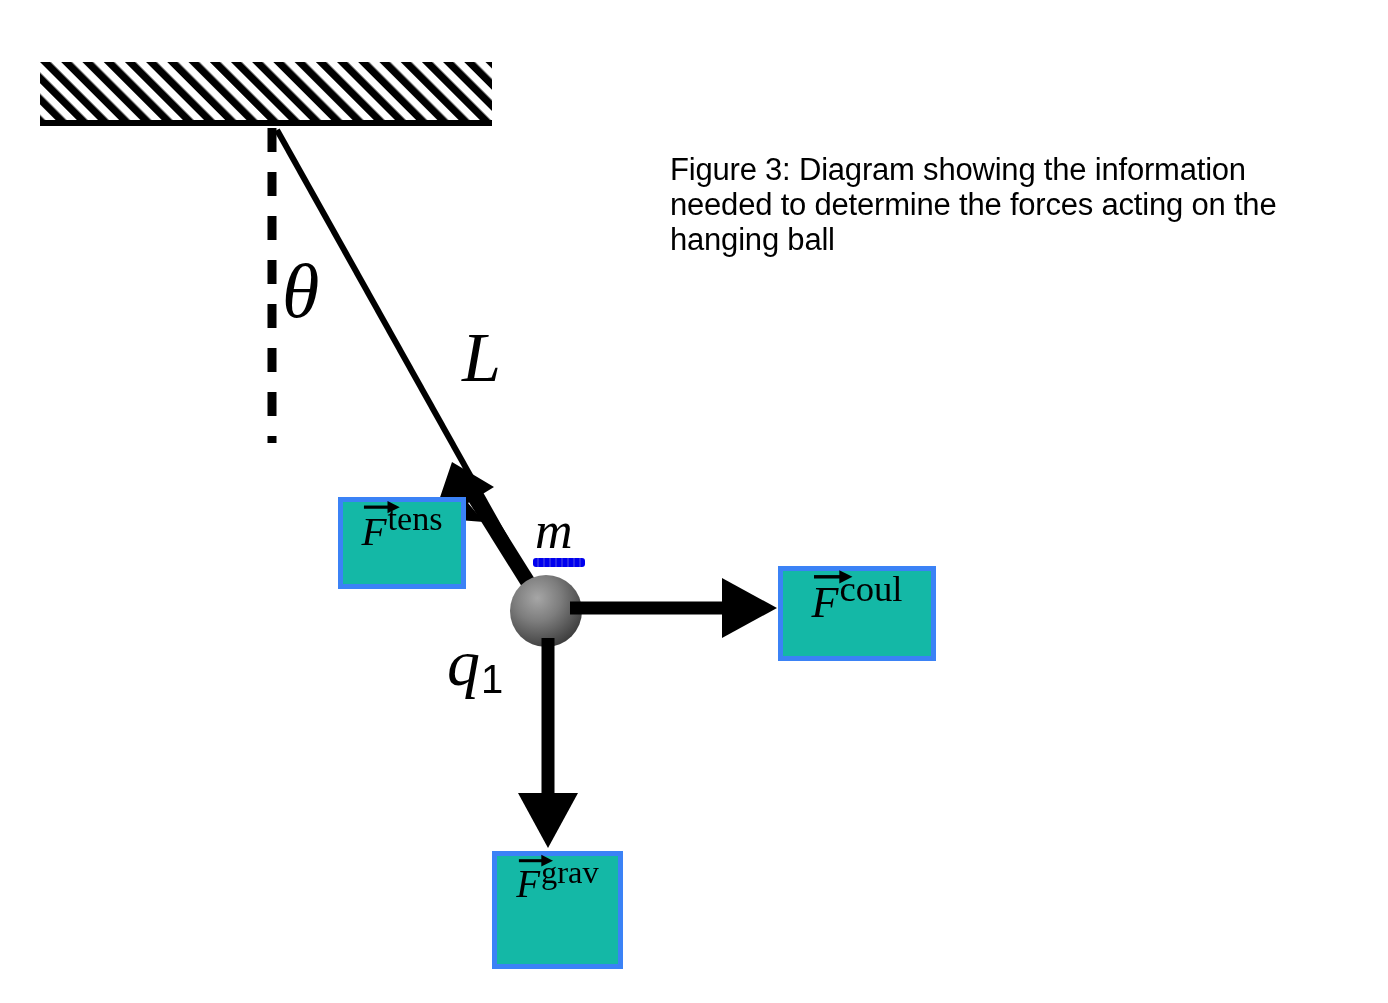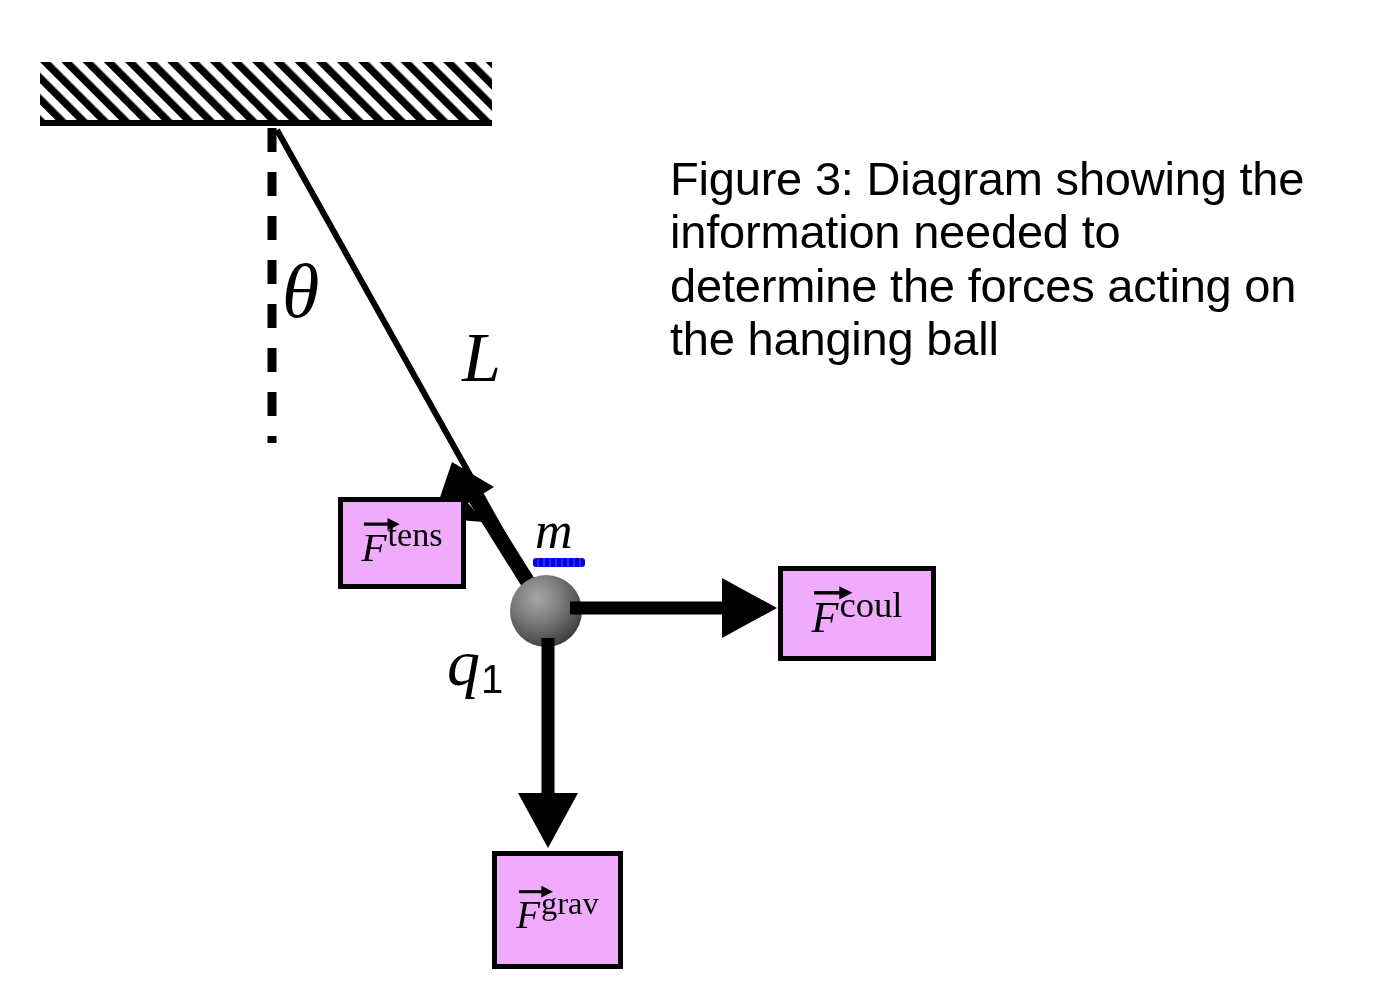--- a/index.html
+++ b/index.html
@@ -86,24 +86,23 @@
     vertical-align: baseline;
     position: relative;
     top: 8px;
     left: 1px;
   }
 
   
   .force-box {
     position: absolute;
     box-sizing: border-box;
-    border: 5px solid #000000;
-    background: #f0abfc;
+    border: 5px solid #3b82f6;
+    background: #14b8a6;
     display: flex;
-    align-items: center;
     justify-content: center;
   }
   .force-label {
     font-family: "Liberation Serif", serif;
     color: #000000;
     white-space: nowrap;
     line-height: 1;
     display: inline-block;
   }
   .vecF {
@@ -148,21 +147,21 @@
   }
   #box-grav .force-label { font-size: 39px; }
 
   
   #caption {
     position: absolute;
     left: 670px;
     top: 152px;
     width: 640px;
     font-family: "Liberation Sans", sans-serif;
-    font-size: 47px;
+    font-size: 31px;
     line-height: 1.135;
     color: #000000;
     letter-spacing: -0.2px;
   }
 </style>
 </head>
 <body>
 
 <div id="stage">
 

